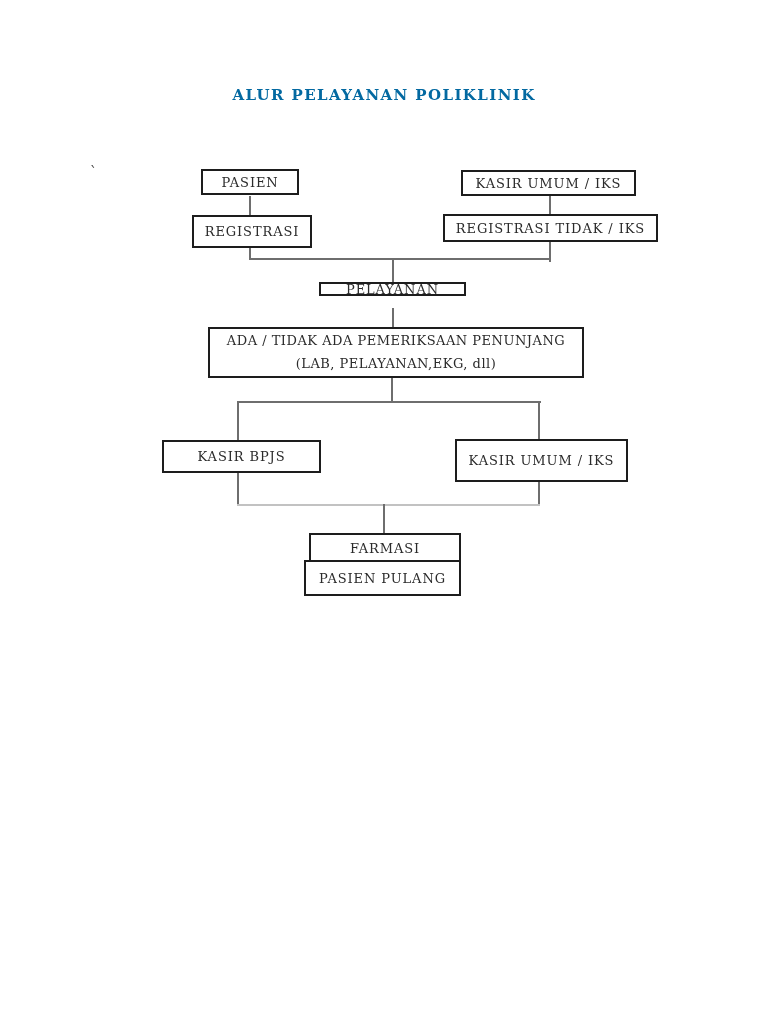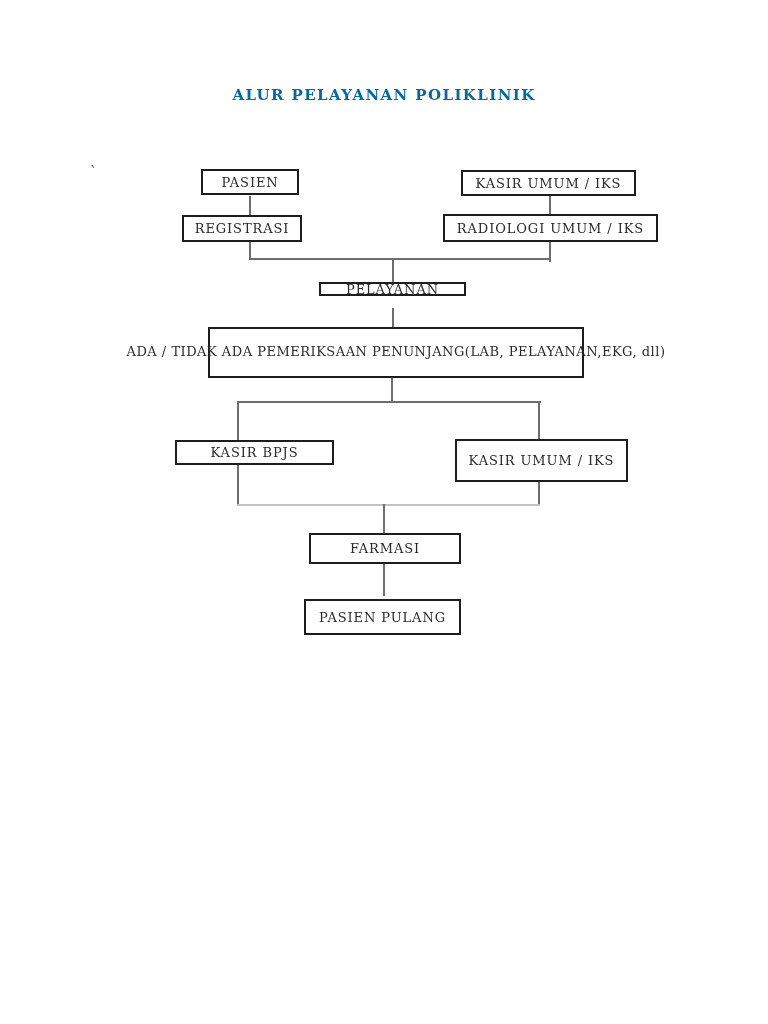--- a/index.html
+++ b/index.html
@@ -41,20 +41,21 @@
     display: flex;
     align-items: center;
     justify-content: center;
     text-align: center;
     color: #2b2b2b;
     font-size: 13px;
     letter-spacing: 0.9px;
     white-space: nowrap;
   }
   .node.big {
+    flex-direction: column;
     letter-spacing: 0.5px;
     line-height: 1.75;
   }
   .vline, .hline {
     position: absolute;
     background: #6e6e6e;
   }
   .vline { width: 2px; }
   .hline { height: 2px; }
   .light { background: #c2c2c2; }
@@ -84,46 +85,46 @@
   <div class="vline" style="left:383px; top:564px; height:32px;"></div>
 
   <div class="node" style="left:201px; top:169px; width:98px; height:26px;">
     <span>PASIEN</span>
   </div>
 
   <div class="node" style="left:461px; top:170px; width:175px; height:26px;">
     <span>KASIR UMUM / IKS</span>
   </div>
 
-  <div class="node" style="left:182px; top:215px; width:120px; height:27px;">
+  <div class="node" style="left:192px; top:215px; width:120px; height:33px;">
     <span>REGISTRASI</span>
   </div>
 
   <div class="node" style="left:443px; top:214px; width:215px; height:28px;">
-    <span>RADIOLOGI UMUM / IKS</span>
+    <span>REGISTRASI TIDAK / IKS</span>
   </div>
 
   <div class="node" style="left:319px; top:282px; width:147px; height:14px;">
     <span>PELAYANAN</span>
   </div>
 
   <div class="node big" style="left:208px; top:327px; width:376px; height:51px;">
     <span>ADA / TIDAK ADA PEMERIKSAAN PENUNJANG</span>
     <span>(LAB, PELAYANAN,EKG, dll)</span>
   </div>
 
-  <div class="node" style="left:162px; top:440px; width:159px; height:25px;margin-left:13px;">
+  <div class="node" style="left:162px; top:440px; width:159px; height:33px;">
     <span>KASIR BPJS</span>
   </div>
 
   <div class="node" style="left:455px; top:439px; width:173px; height:43px;">
     <span>KASIR UMUM / IKS</span>
   </div>
 
   <div class="node" style="left:309px; top:533px; width:152px; height:31px;">
     <span>FARMASI</span>
   </div>
 
-  <div class="node" style="left:304px; top:599px; width:157px; height:36px;">
+  <div class="node" style="left:304px; top:560px; width:157px; height:36px;">
     <span>PASIEN PULANG</span>
   </div>
 
 </div>
 
 </body></html>

